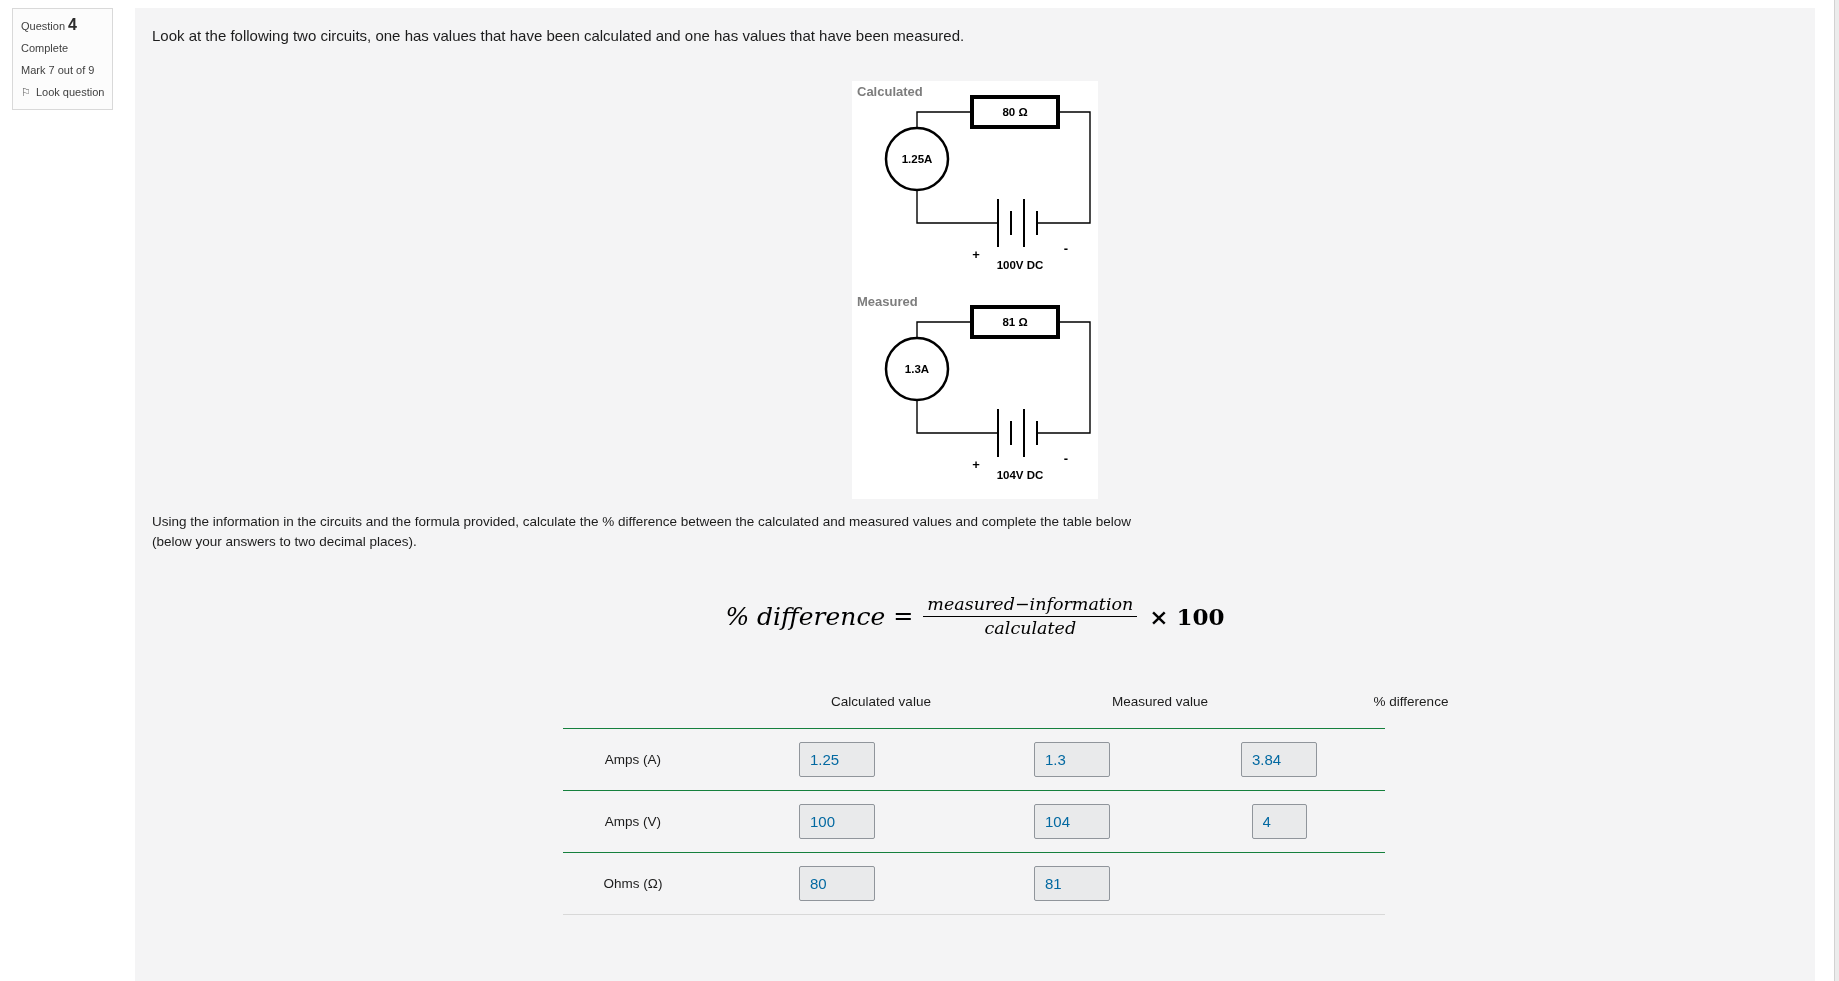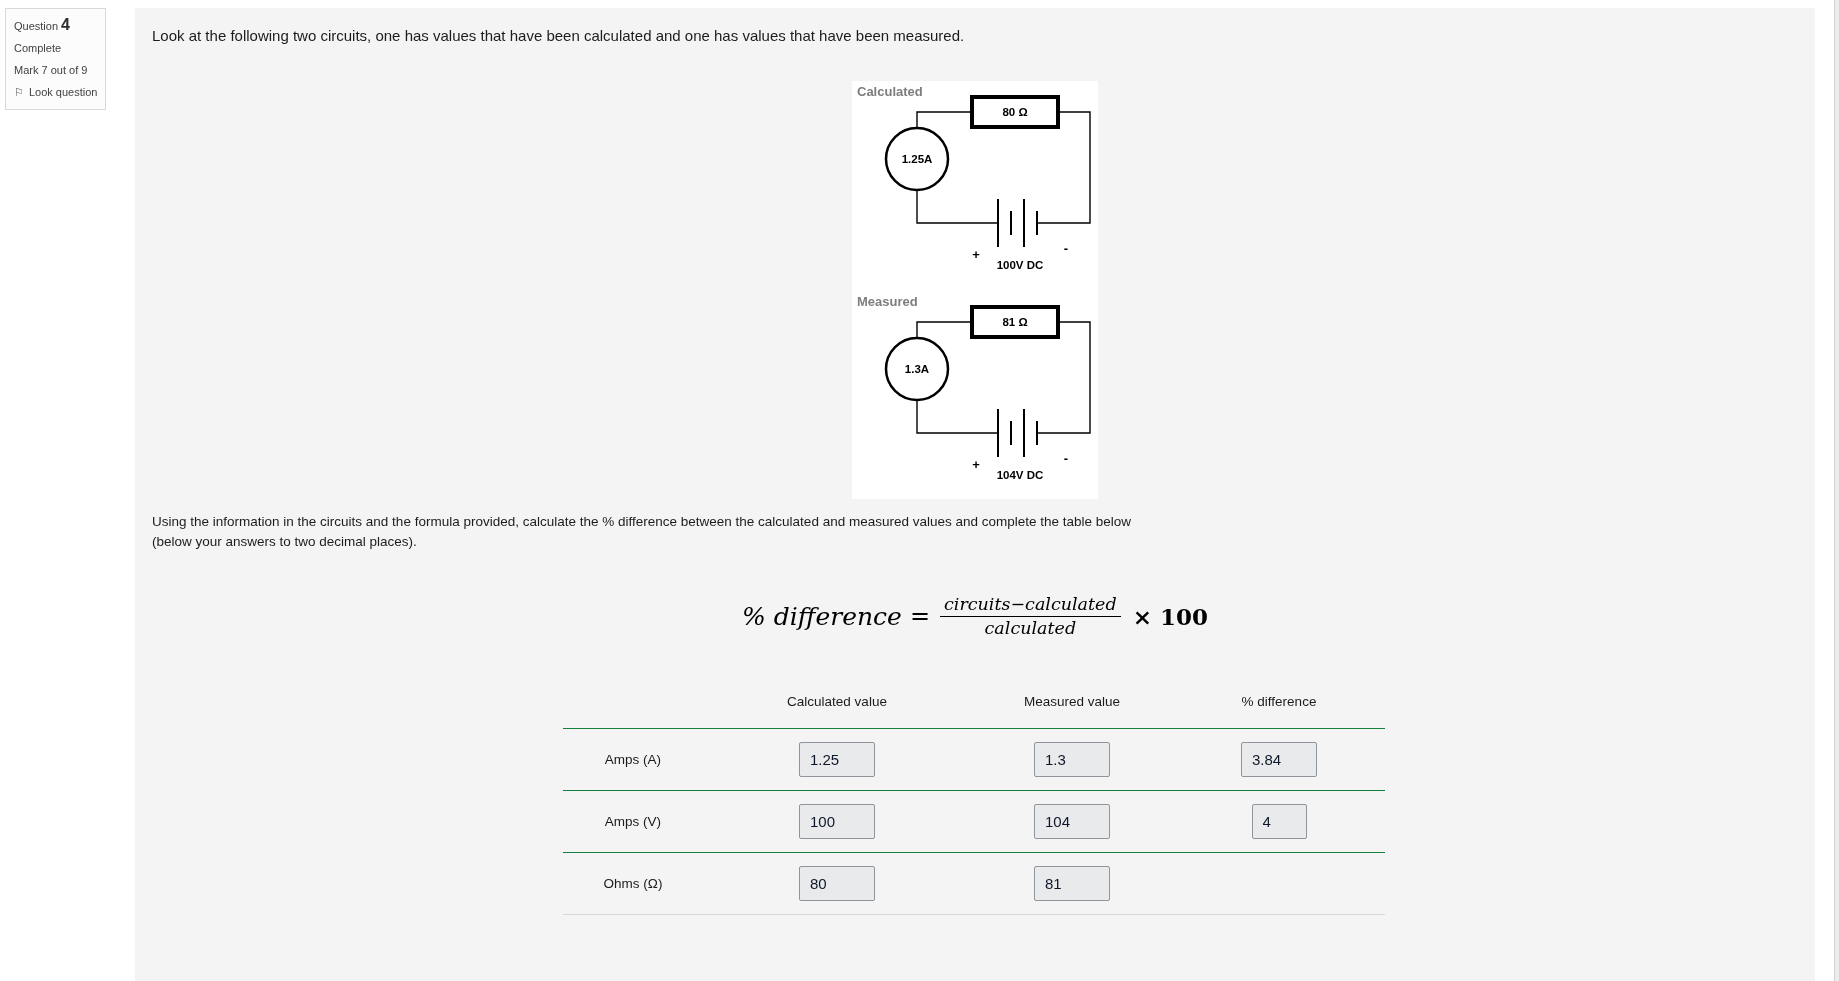--- a/index.html
+++ b/index.html
@@ -7,21 +7,21 @@
   body {
     font-family:"Liberation Sans", sans-serif;
     background:#ffffff;
     position:relative;
     overflow:hidden;
     color:#1e1e1e;
   }
 
   
   .qinfo {
-    position:absolute; left:5px; top:8px; width:101px;
+    position:absolute; left:12px; top:8px; width:101px;
     background:#fcfcfc;
     border:1px solid #d9d9d9;
     padding:9px 8px 10px 8px;
     color:#3f3f3f;
   }
   .qi-line { font-size:11px; line-height:13px; margin-bottom:9px; }
   .qi-line:last-child { margin-bottom:0; }
   .qi-qnum { font-size:11px; }
   .qi-qnum b { font-size:16px; font-weight:bold; color:#2c2c2c; }
   .qi-flag { cursor:pointer; white-space:nowrap; }
@@ -79,28 +79,28 @@
     border-bottom:1px solid #d8d8d8;
     color:#1c1c1c;
   }
   .trow {
     display:grid;
     grid-template-columns:140px 268px 202px 212px;
     align-items:center;
     height:62px;
     border-top:1px solid #15803d;
   }
-  .trow.thead { height:39px; border-top:none; align-items:flex-start; padding-top:5px; }
+  .trow.thead { height:39px; border-top:none; align-items:flex-start; padding-top:5px;gap:44px; }
   .tcell { text-align:center; font-size:13.5px; }
   input.ans {
     width:76px; height:35px;
     background:#e9eaeb;
     border:1px solid #90959b;
     border-radius:2px;
-    color:#0f172a;
+    color:#0369a1;
     font-family:"Liberation Sans",sans-serif;
     font-size:15px;
     padding:0 0 0 10px;
   }
   input.ans.narrow { width:55px; }
 
   
   .scrollbar {
     position:absolute; right:0; top:0; width:5px; height:981px;
     background:#ececec; border-left:1px solid #d2d2d2;
@@ -164,21 +164,21 @@
   <p class="instruction">
     <span>Using the information in the circuits and the formula provided, calculate the % difference between the calculated and measured values and complete the table below</span><br>
     <span>(below your answers to two decimal places).</span>
   </p>
 
   <div class="formula">
     <span class="formula-inner">
       <span class="f-lhs">% difference</span>
       <span class="f-eq">=</span>
       <span class="frac">
-        <span class="num">circuits−calculated</span>
+        <span class="num">measured−information</span>
         <span class="den">calculated</span>
       </span>
       <span class="f-times">× 100</span>
     </span>
   </div>
 
   <div class="atable">
     <div class="trow thead">
       <div class="tcell"></div>
       <div class="tcell">Calculated value</div>

